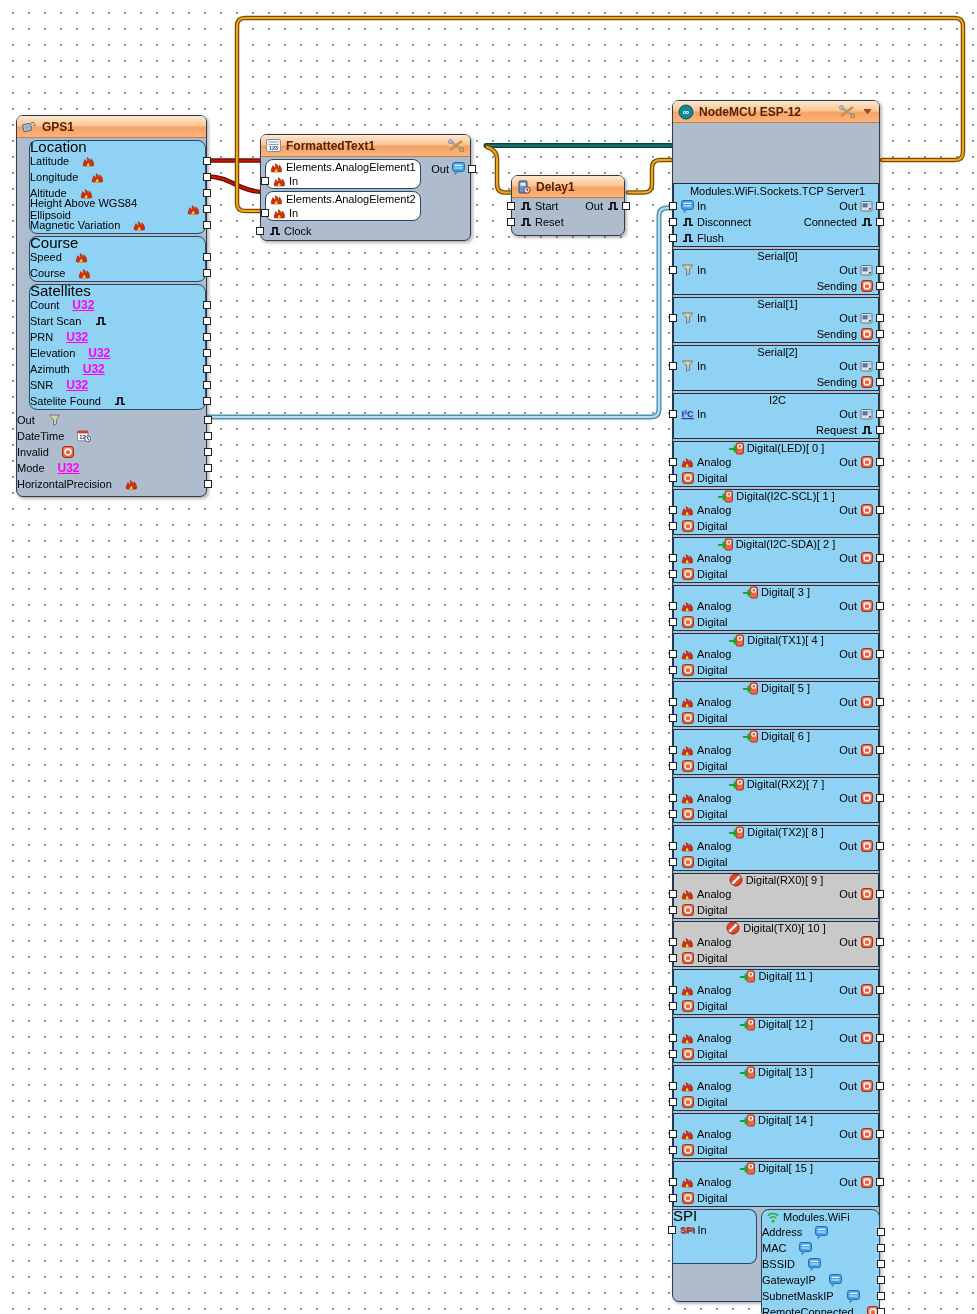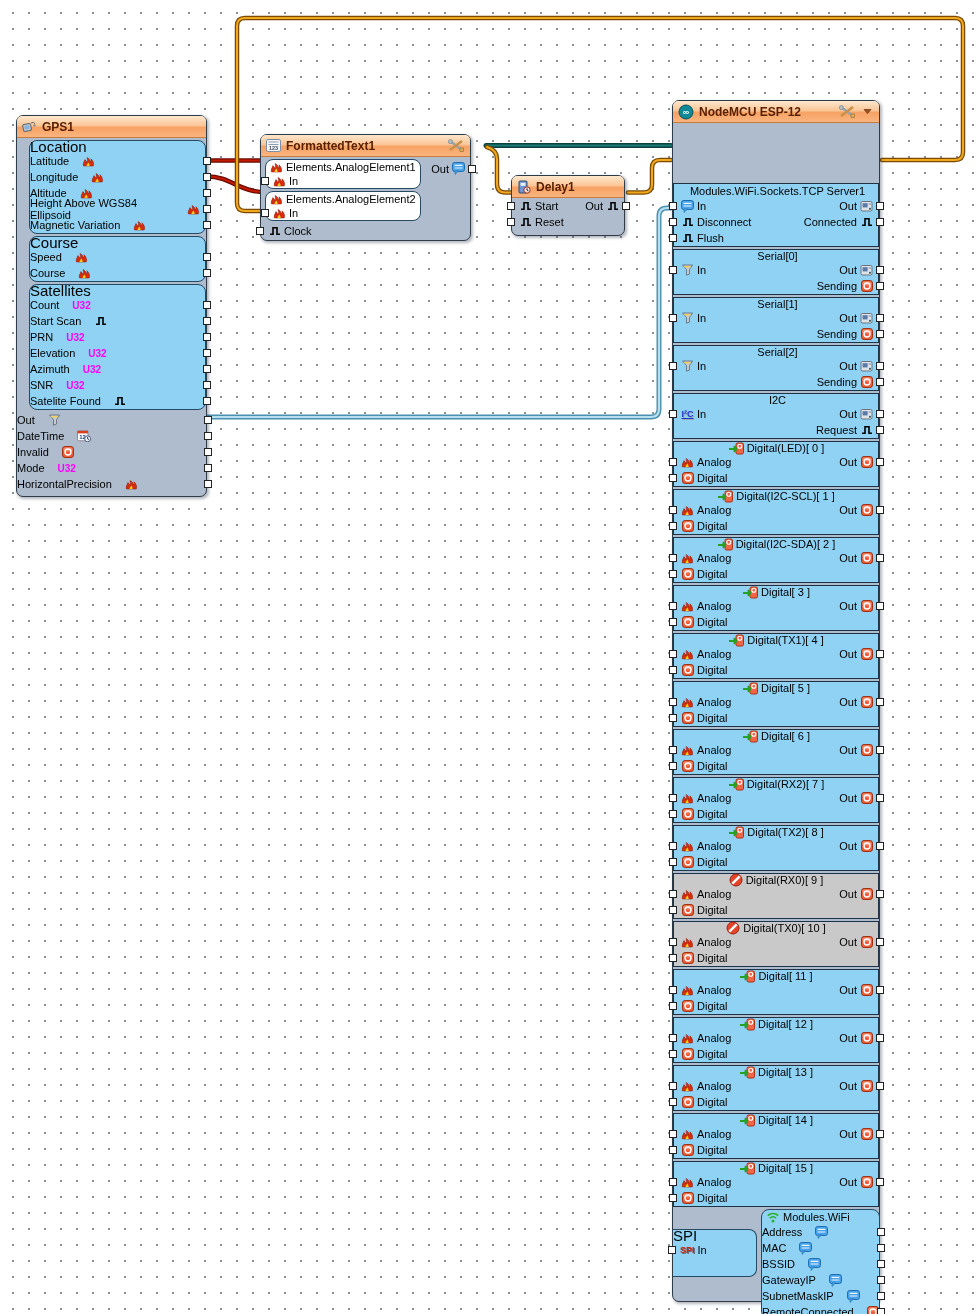--- a/index.html
+++ b/index.html
@@ -16,21 +16,21 @@
          border-radius:7px;box-shadow:1.5px 1.5px 3px rgba(40,50,70,.35);box-sizing:border-box;}
   .hdr{height:21px;display:flex;align-items:center;gap:5px;padding:0 5px;
        background:linear-gradient(180deg,#fde7cd 0%,#fbc697 45%,#f7a264 55%,#f9b57f 100%);
        border-bottom:1px solid #c97c3f;border-radius:5px 5px 0 0;
        font-weight:bold;font-size:12px;color:#5a2000;}
   .hdr .sp{flex:1;}
   .row{position:relative;height:16px;display:flex;align-items:center;font-size:11px;color:#000;}
   .pin{position:absolute;top:4px;width:6px;height:6px;background:#fff;border:1px solid #222;z-index:3;}
   .pl{left:-5.5px}.pr{right:-5.5px}
   .ic{display:inline-flex;min-width:13px;height:13px;align-items:center;justify-content:center;flex:none;}
-  .t-u32{color:#ff00ff;font-size:10px;font-weight:bold;}
+  .t-u32{color:#ff00ff;font-size:12px;font-weight:bold;text-decoration:underline;}
   .t-i2c{color:#2233cc;font-size:9px;font-weight:bold;text-shadow:1px 1px 0 #9aa;text-decoration:underline;}
   .t-spi{color:#cc2200;font-size:9px;font-weight:bold;text-shadow:1px 1px 0 #667;}
   
   .grp{margin:2px 0 0 12px;background:#8fd2f3;border:1px solid #264a63;border-radius:8px;}
   .glab{height:12px;line-height:12px;font-size:15px;color:#000;}
   .rj{justify-content:flex-start;gap:13px;padding-right:5px;}
   .lj{gap:3px;padding-left:7px;}
   
   .felem{margin:2px 0 0 4px;width:156px;background:#ffffff;border:1px solid #264a63;border-radius:8px;box-sizing:border-box;}
   .ftitle{height:13px;display:flex;align-items:center;gap:3px;padding-left:4px;font-size:11px;}
@@ -1590,21 +1590,21 @@
               </span>
                 <span>Digital</span>
               </div>
 
             </div>
           </div>
       </div>
     </div>
 
   <div style="position:relative;height:155px;">
-    <div class="subbox" style="left:0;top:0;width:84px;height:48px;border-left:none;border-radius:0 8px 8px 0;margin-top:20px;">
+    <div class="subbox" style="left:0;top:0;width:84px;height:55px;border-left:none;border-radius:0 8px 8px 0;">
       <div class="glab">SPI</div>
       <div class="row lj">
         <span class="pin pl"></span>
         <span class="ic">
             <b class="t-spi">SPI</b>
           </span>
         <span>In</span>
       </div>
     </div>
     <div class="subbox" style="right:-1px;top:0;width:119px;height:110px;">

